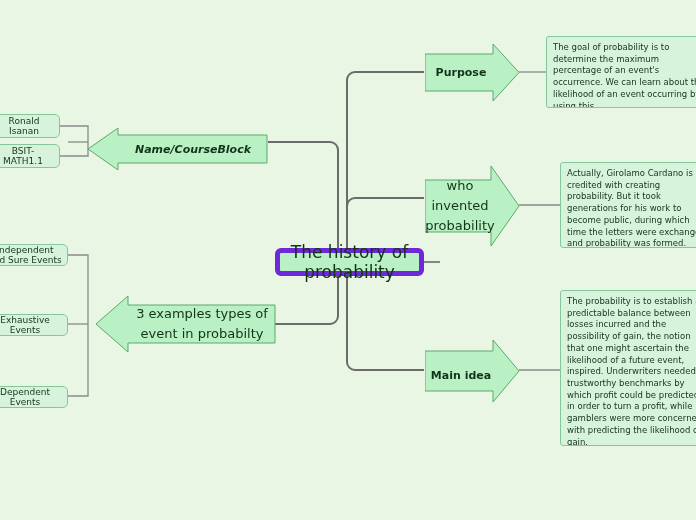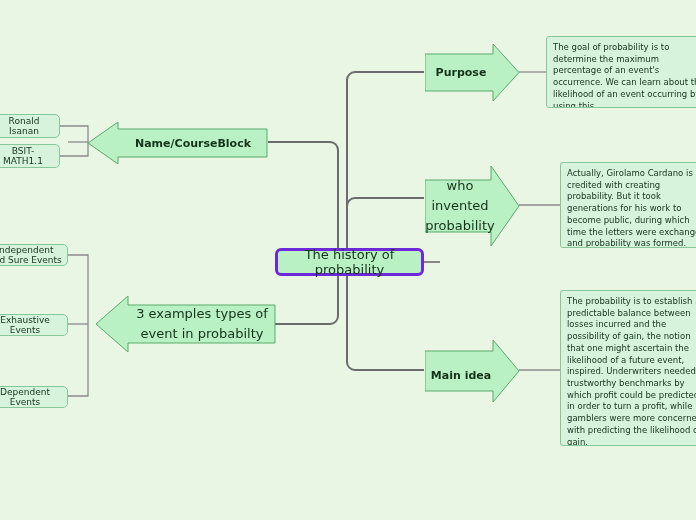--- a/index.html
+++ b/index.html
@@ -28,27 +28,27 @@
     pointer-events: none;
   }
   .node {
     position: absolute;
     box-sizing: border-box;
     color: #14341a;
   }
   
   .central {
     background: #b9f0c4;
-    border: 3px solid #6d28d9;
+    border: 5px solid #6d28d9;
     border-radius: 6px;
     display: flex;
     align-items: center;
     justify-content: center;
     text-align: center;
-    font-size: 13px;
+    font-size: 17px;
     padding: 4px 7px;
   }
   
   .leafbox {
     background: #d8f3dc;
     border: 1px solid #86c79a;
     border-radius: 5px;
     display: flex;
     align-items: center;
     justify-content: center;
@@ -165,21 +165,21 @@
 
   <div class="shape-wrap" style="left:425px; top:340px; width:95px; height:62px;">
     <svg width="95" height="62">
       <polygon points="0,11 68,11 68,0 94,31 68,62 68,51 0,51" fill="#b9f0c4" stroke="#5aa96c" stroke-width="1"></polygon>
     </svg>
     <div class="shape-label bold" style="left:0; top:4px; width:72px; height:62px;">Main idea</div>
   </div>
 
   <div class="node note" style="left:560px; top:290px; width:156px; height:156px;"><span>The probability is to establish a predictable balance between losses incurred and the possibility of gain, the notion that one might ascertain the likelihood of a future event, inspired. Underwriters needed trustworthy benchmarks by which profit could be predicted in order to turn a profit, while gamblers were more concerned with predicting the likelihood of gain.</span></div>
 
-  <div class="shape-wrap" style="left:88px; top:122px; width:160px; height:42px;">
+  <div class="shape-wrap" style="left:88px; top:128px; width:160px; height:42px;font-style:italic;">
     <svg width="180" height="42">
       <polygon points="0,21 30,0 30,7 179,7 179,35 30,35 30,42" fill="#b9f0c4" stroke="#5aa96c" stroke-width="1"></polygon>
     </svg>
     <div class="shape-label bold" style="left:30px; top:0; width:150px; height:42px;">Name/CourseBlock</div>
   </div>
 
   <div class="node leafbox" style="left:-12px; top:114px; width:72px; height:24px;">
     <span>Ronald Isanan</span>
   </div>
   <div class="node leafbox" style="left:-14px; top:144px; width:74px; height:24px;">

